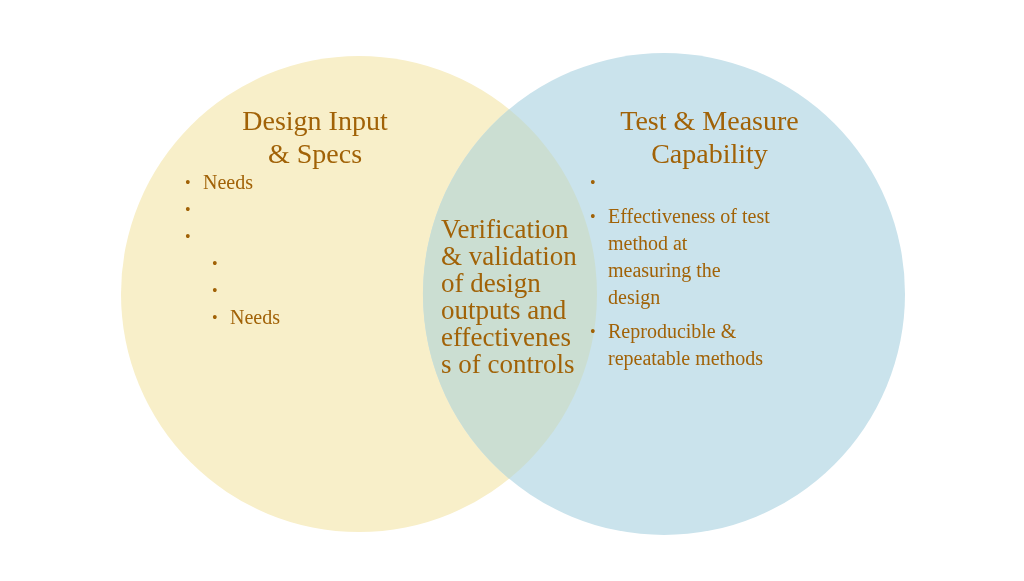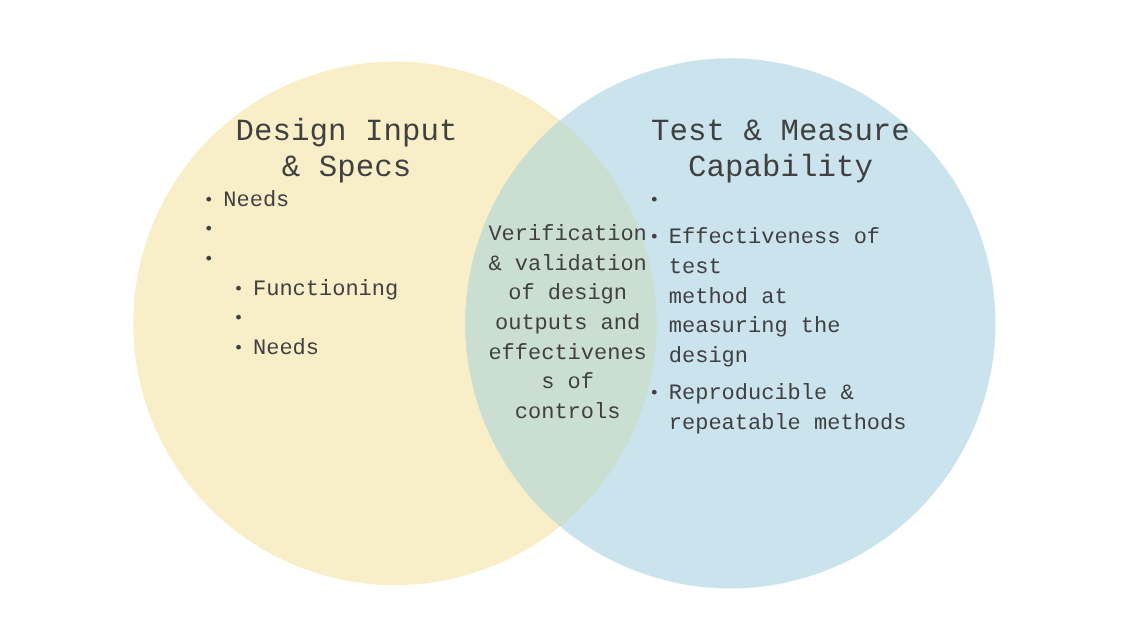--- a/index.html
+++ b/index.html
@@ -6,22 +6,22 @@
     margin: 0;
     padding: 0;
     background: #ffffff;
   }
   .stage {
     position: relative;
     width: 1024px;
     height: 581px;
     background: #ffffff;
     overflow: hidden;
-    font-family: Liberation Mono, monospace;
-    color: #404040;
+    font-family: Liberation Serif, serif;
+    color: #a16207;
   }
   .stage svg {
     position: absolute;
     left: 0;
     top: 0;
   }
   .txt {
     position: absolute;
     white-space: pre-line;
   }
@@ -50,25 +50,25 @@
     line-height: 27px;
     text-align: left;
   }
   .li .t {
     white-space: pre-line;
   }
   .li.lvl2 { padding-left: 27px; }
   .right-list .li { margin-bottom: 7px; }
   .center-text {
     left: 441px;
-    top: 200px;
+    top: 216px;
     width: 150px;
-    font-size: 20px;
+    font-size: 27px;
     line-height: 27px;
-    text-align: center;
+    text-align: left;
   }
 </style>
 </head>
 <body>
 
 <div class="stage">
 
   <svg width="1024" height="581" viewBox="0 0 1024 581">
     <circle cx="359" cy="294" r="238" fill="#F8EFC9"></circle>
     <circle cx="664" cy="294" r="241" fill="#CAE3EC"></circle>
@@ -84,21 +84,20 @@
       <span class="t">Needs</span>
     </div>
     <div class="li lvl1">
       <span class="b">•</span>
     </div>
     <div class="li lvl1">
       <span class="b">•</span>
     </div>
     <div class="li lvl2">
       <span class="b">•</span>
-      <span class="t">Functioning</span>
     </div>
     <div class="li lvl2">
       <span class="b">•</span>
     </div>
     <div class="li lvl2">
       <span class="b">•</span>
       <span class="t">Needs</span>
     </div>
   </div>
 

